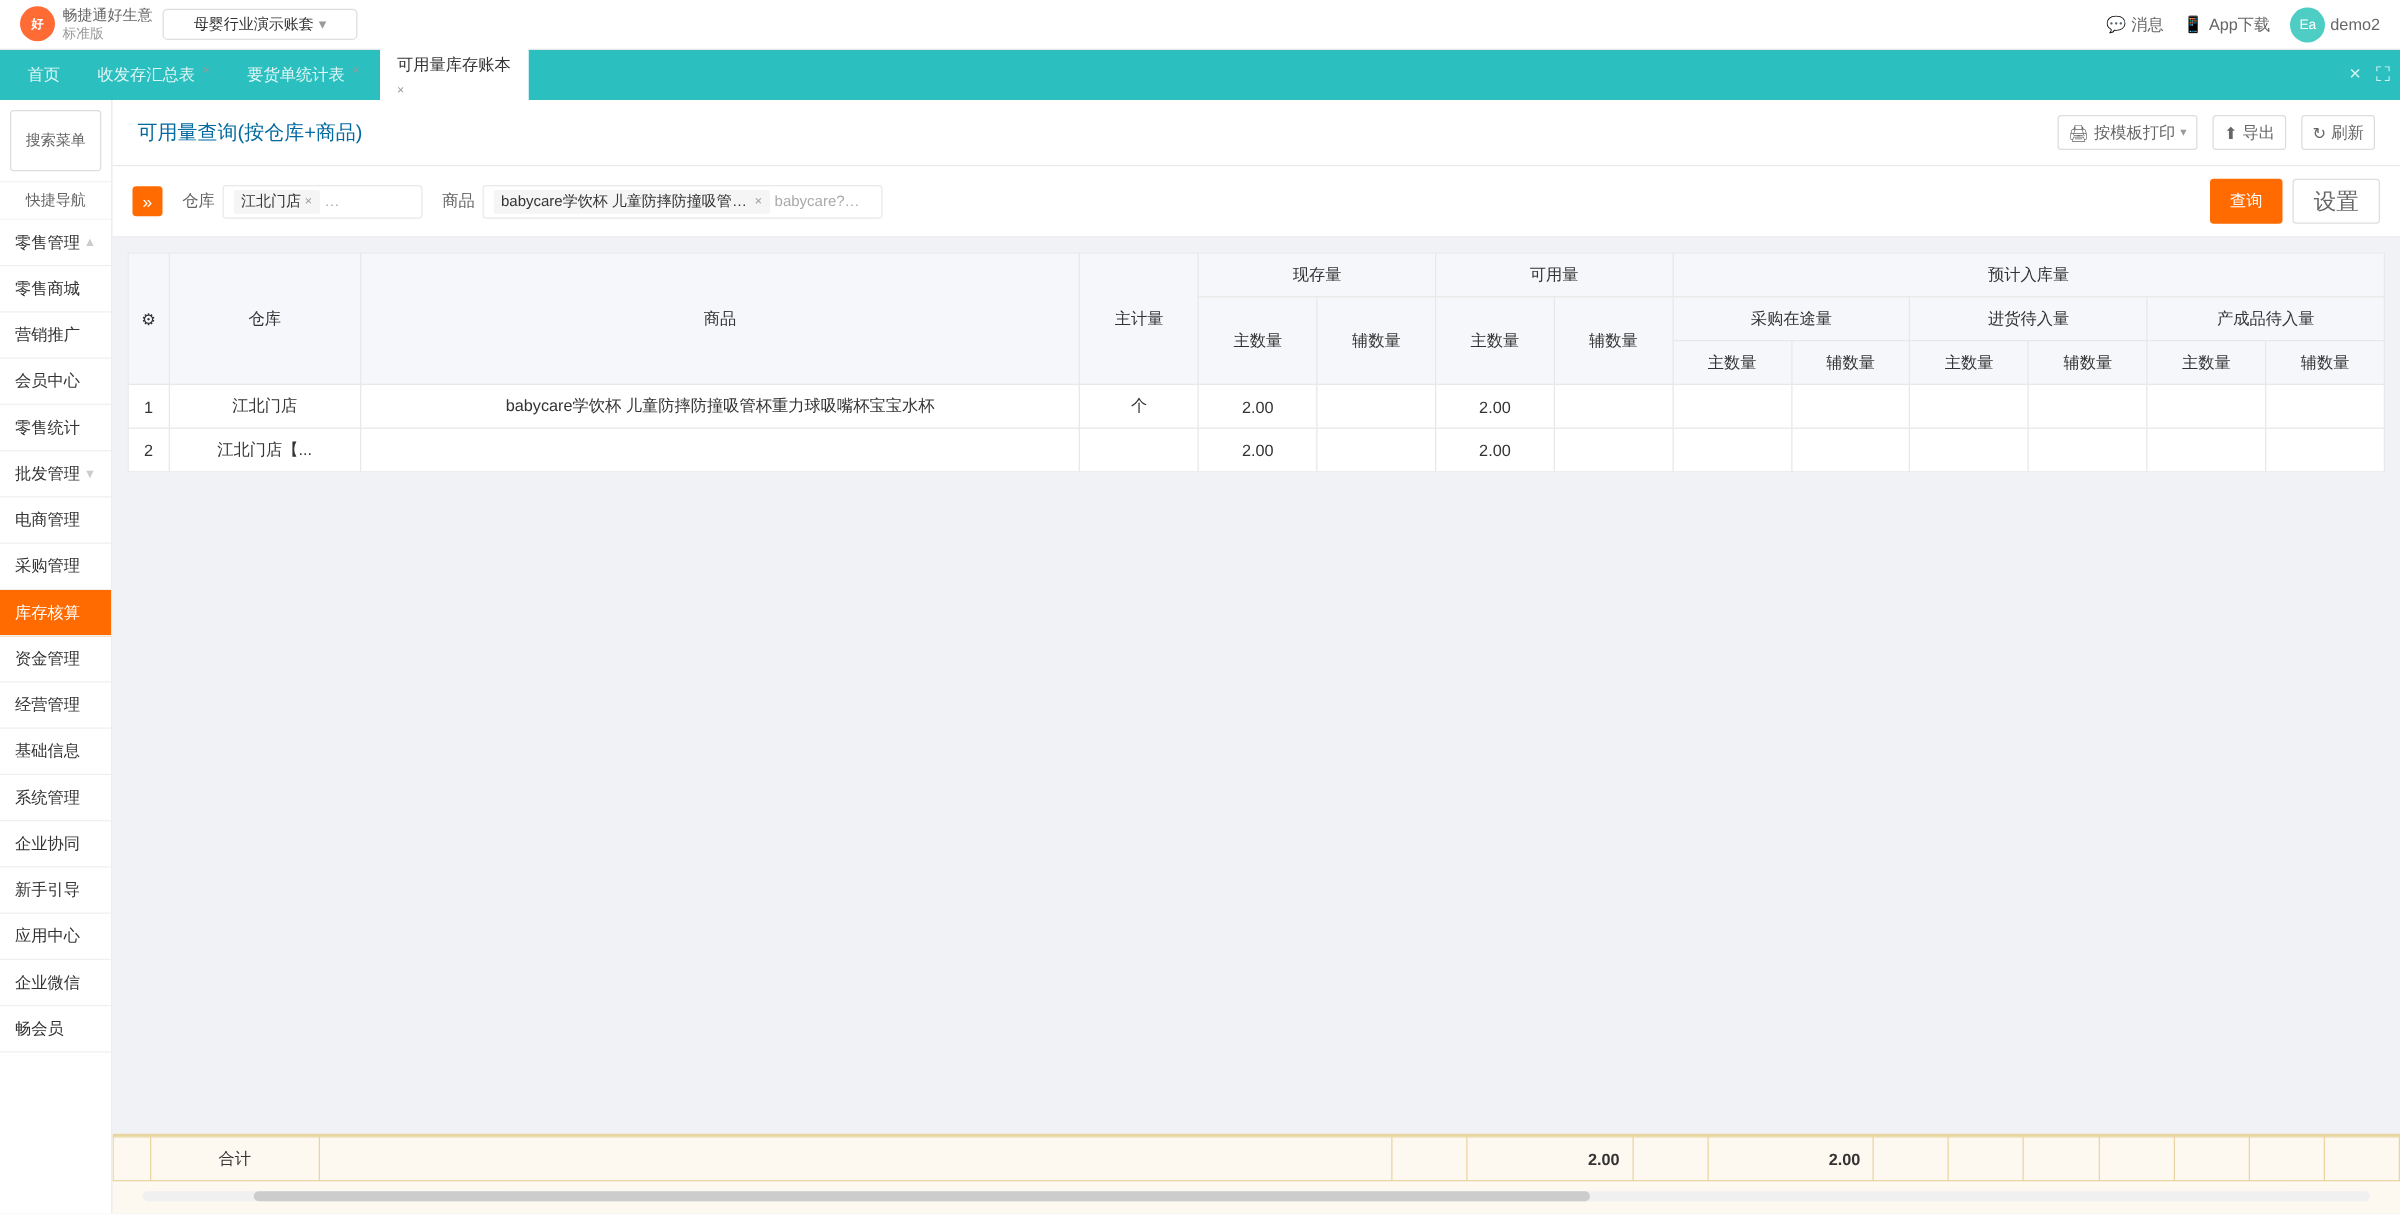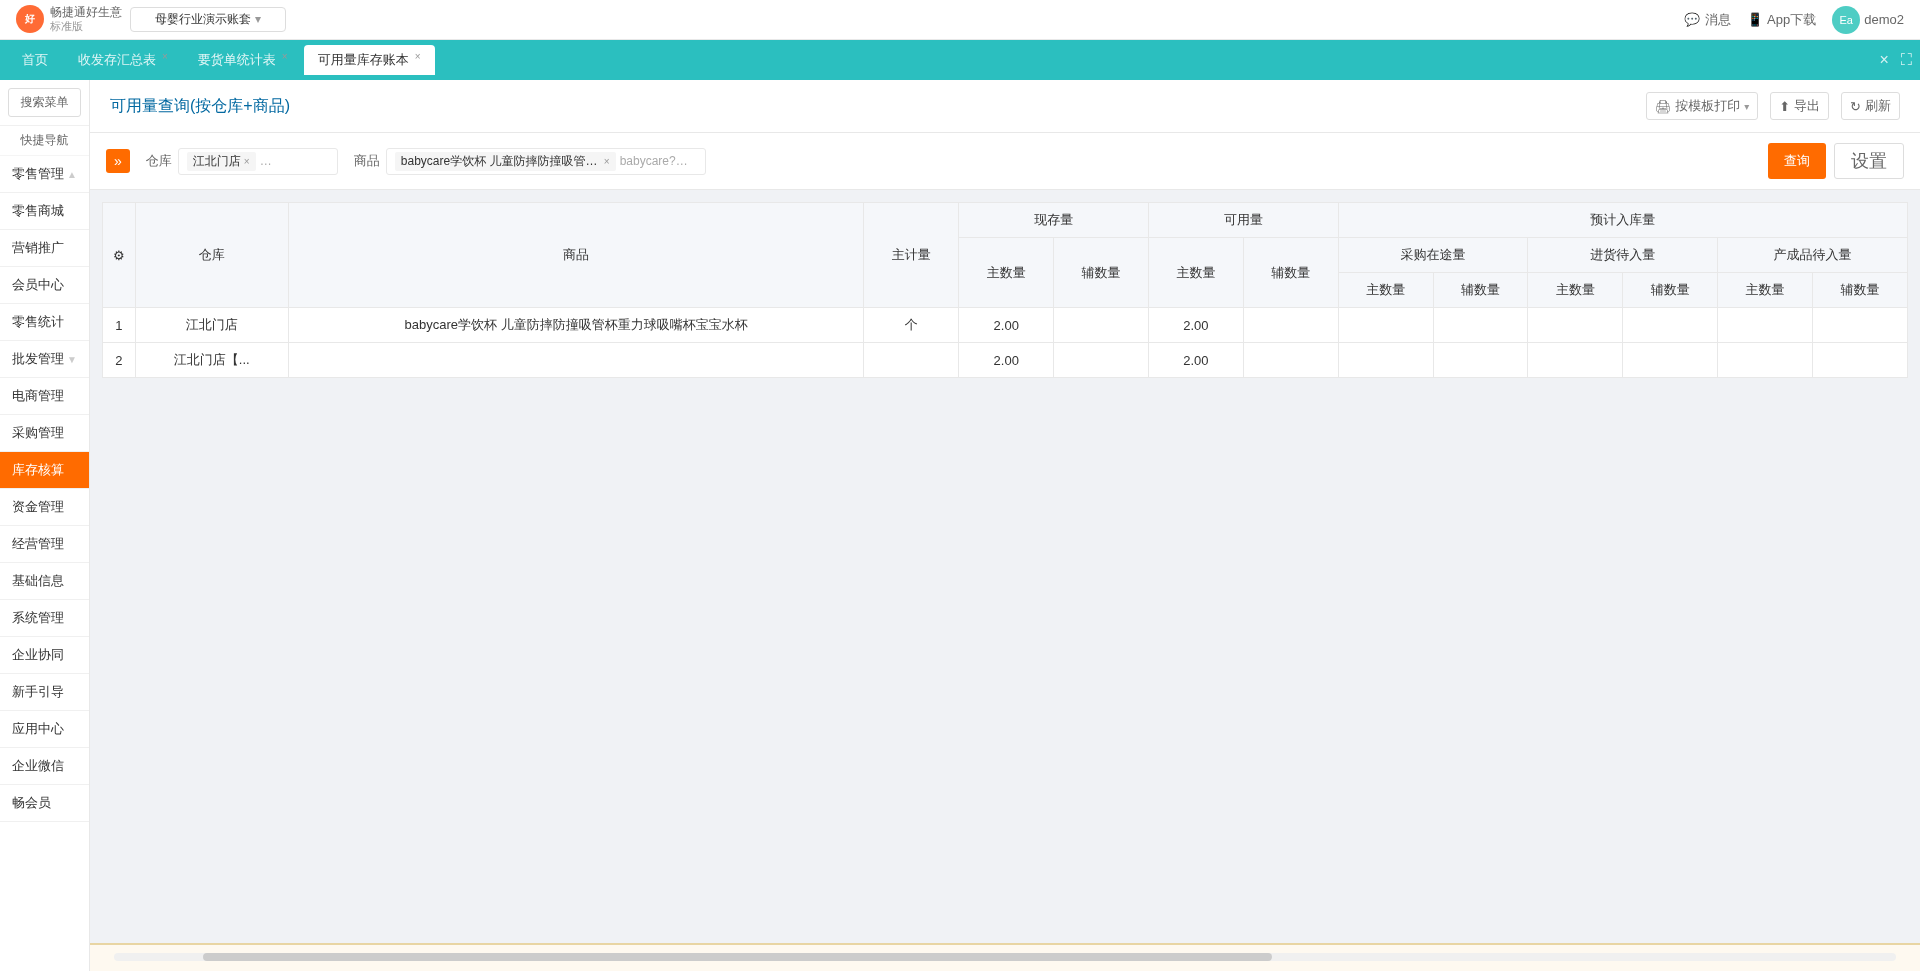--- a/index.html
+++ b/index.html
@@ -13,32 +13,32 @@
     .logo-text { font-size: 12px; color: #666; line-height: 1.2; }
     .logo-sub { font-size: 11px; color: #999; }
     .industry-selector { display: flex; align-items: center; gap: 4px; border: 1px solid #ddd; border-radius: 4px; padding: 3px 24px; font-size: 12px; color: #333; background: #fff; min-width: 140px; }
     .top-bar-right { display: flex; align-items: center; gap: 16px; }
     .top-bar-btn { display: flex; align-items: center; gap: 4px; font-size: 13px; color: #666; cursor: pointer; }
     .user-avatar { width: 28px; height: 28px; border-radius: 50%; background: #4ecdc4; display: flex; align-items: center; justify-content: center; color: #fff; font-size: 11px; }
 
     
     .tab-bar { background: #2bbfbf; height: 40px; display: flex; align-items: center; padding: 0 8px; flex-shrink: 0; gap: 2px; }
     .tab { display: flex; align-items: flex-start; gap: 6px; padding: 6px 14px; border-radius: 4px 4px 0 0; font-size: 13px; cursor: pointer; color: rgba(255,255,255,0.85); background: transparent; }
-    .tab.active { background: #fff; color: #333; }
+    .tab.active { background: #fff; color: #333; flex-direction: column; }
     .tab .close-x { font-size: 10px; color: #999; cursor: pointer; }
     .tab-close-btn { margin-left: auto; font-size: 16px; color: rgba(255,255,255,0.8); cursor: pointer; background: none; border: none; padding: 0 8px; }
     .expand-btn { margin-left: 4px; font-size: 16px; color: rgba(255,255,255,0.8); cursor: pointer; }
 
     
     .main-layout { display: flex; flex: 1; overflow: hidden; }
 
     
     .sidebar { width: 90px; background: #fff; border-right: 1px solid #e8e8e8; display: flex; flex-direction: column; flex-shrink: 0; overflow-y: auto; }
     .sidebar-search { padding: 8px; border-bottom: 1px solid #f0f0f0; }
-    .sidebar-search-btn { width: 100%; padding: 5px 0; background: #fff; border: 1px solid #ddd; border-radius: 3px; font-size: 12px; color: #666; cursor: pointer; text-align: center; }
+    .sidebar-search-btn { width: 100%; padding: 15px 0; background: #fff; border: 1px solid #ddd; border-radius: 3px; font-size: 12px; color: #666; cursor: pointer; text-align: center; }
     .sidebar-nav-btn { padding: 6px 8px; font-size: 12px; color: #666; cursor: pointer; text-align: center; background: #fff; border-bottom: 1px solid #f5f5f5; }
     .sidebar-item { display: flex; align-items: center; justify-content: space-between; padding: 9px 12px; font-size: 13px; color: #333; cursor: pointer; border-bottom: 1px solid #f0f0f0; }
     .sidebar-item.active { background: #ff6b00; color: #fff; border-radius: 0; }
     .sidebar-section-header { display: flex; align-items: center; justify-content: space-between; padding: 9px 12px; font-size: 13px; color: #333; cursor: pointer; border-bottom: 1px solid #f0f0f0; font-weight: 500; }
 
     
     .content { flex: 1; display: flex; flex-direction: column; overflow: hidden; background: #f0f2f5; }
 
     
     .page-header { background: #fff; padding: 12px 20px; display: flex; align-items: center; justify-content: space-between; border-bottom: 1px solid #e8e8e8; flex-shrink: 0; }
@@ -311,20 +311,40 @@
             <td></td>
             <td></td>
             <td></td>
             <td></td>
           </tr>
         </tbody>
       </table>
     </div>
 
     <div style="background:#fef9f0;border-top:2px solid #e8d5a3;padding:0;flex-shrink:0;">
+      <table style="width:100%;border-collapse:collapse;font-size:13px;color:#333;">
+        <tbody>
+            <tr>
+          <td style="width:30px;padding:8px 10px;text-align:center;border:1px solid #e8d5a3;"></td>
+          <td style="padding:8px 10px;text-align:center;border:1px solid #e8d5a3;font-weight:500;">合计</td>
+          <td style="min-width:300px;padding:8px 10px;border:1px solid #e8d5a3;"></td>
+          <td style="padding:8px 10px;border:1px solid #e8d5a3;"></td>
+          <td style="padding:8px 10px;text-align:right;font-weight:bold;border:1px solid #e8d5a3;">2.00</td>
+          <td style="padding:8px 10px;border:1px solid #e8d5a3;"></td>
+          <td style="padding:8px 10px;text-align:right;font-weight:bold;border:1px solid #e8d5a3;">2.00</td>
+          <td style="padding:8px 10px;border:1px solid #e8d5a3;"></td>
+          <td style="padding:8px 10px;border:1px solid #e8d5a3;"></td>
+          <td style="padding:8px 10px;border:1px solid #e8d5a3;"></td>
+          <td style="padding:8px 10px;border:1px solid #e8d5a3;"></td>
+          <td style="padding:8px 10px;border:1px solid #e8d5a3;"></td>
+          <td style="padding:8px 10px;border:1px solid #e8d5a3;"></td>
+          <td style="padding:8px 10px;border:1px solid #e8d5a3;"></td>
+        </tr>
+      </tbody>
+        </table>
 
       <div style="padding:4px 12px 6px;">
         <div class="scroll-track">
           <div class="scroll-thumb"></div>
         </div>
       </div>
     </div>
 
   </div>
 </div>

